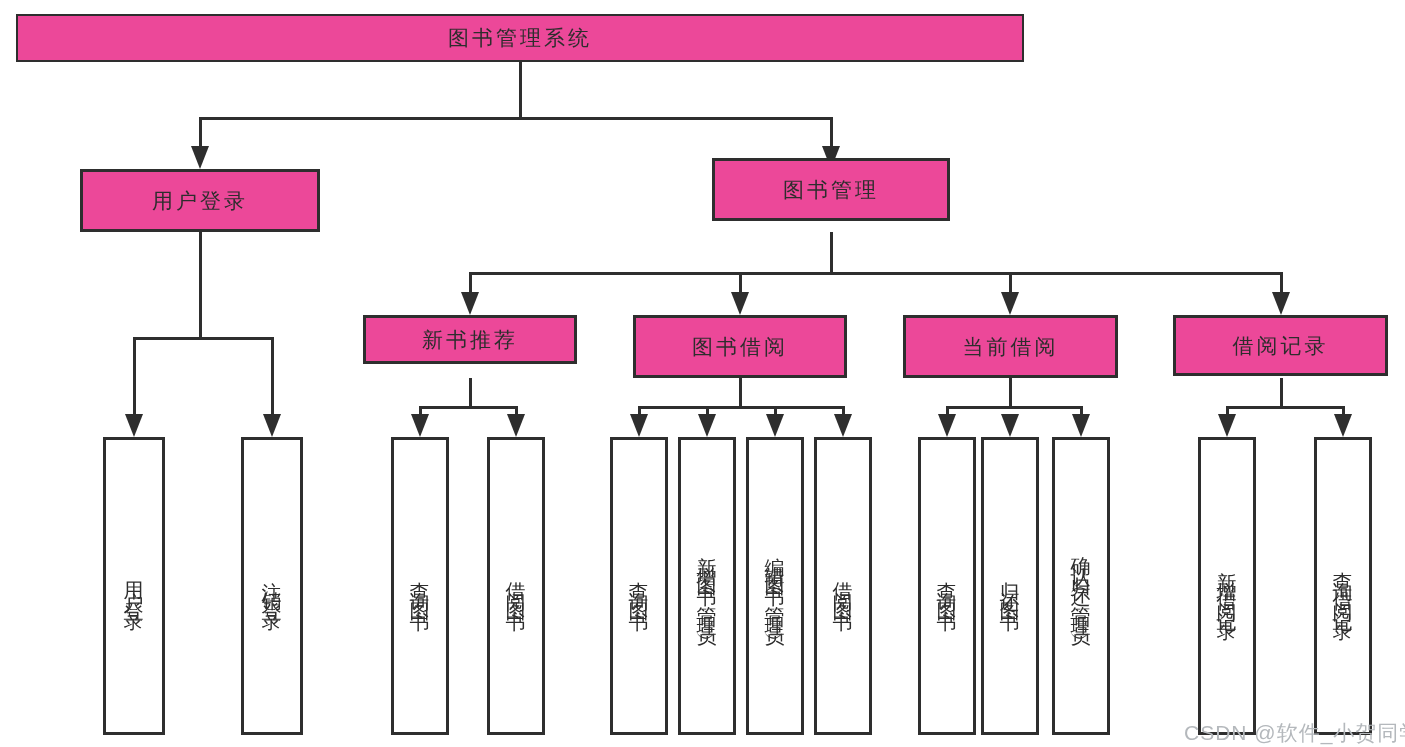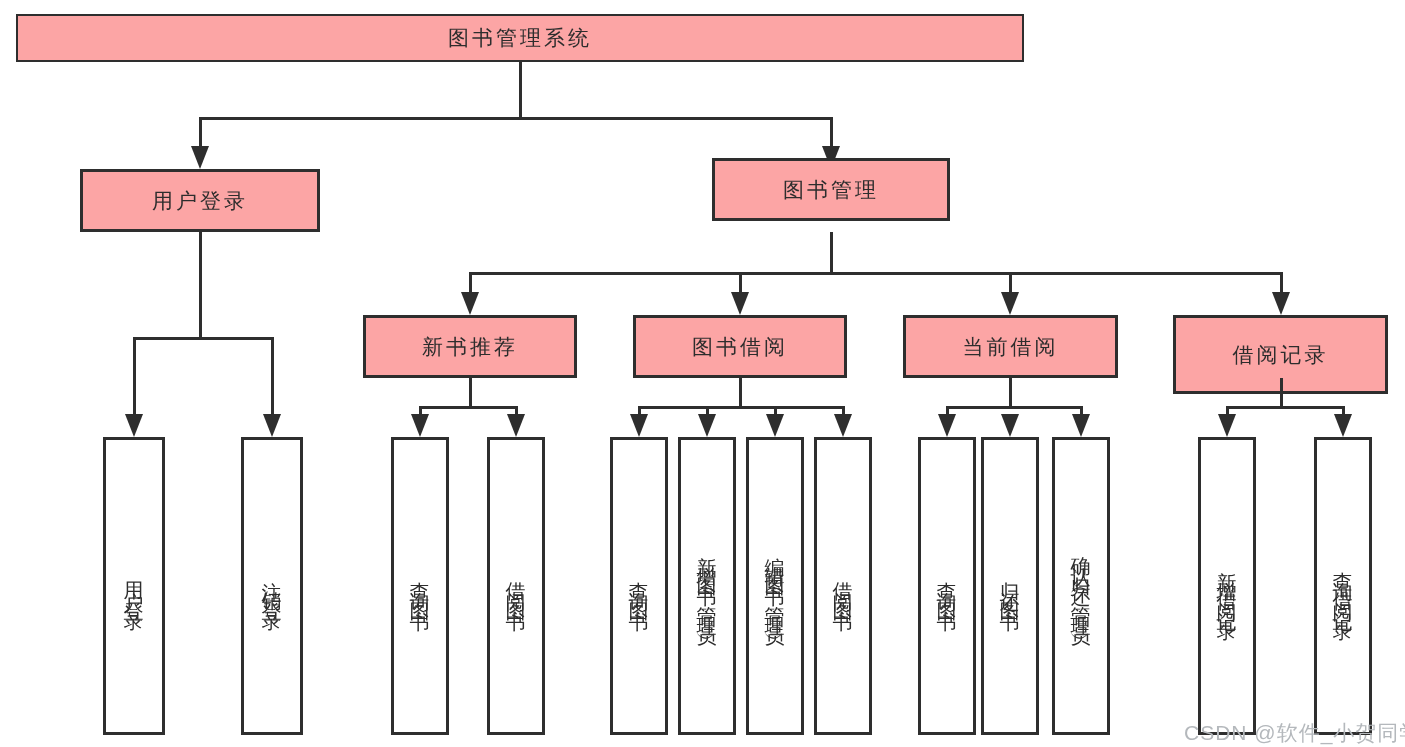--- a/index.html
+++ b/index.html
@@ -13,21 +13,21 @@
     position:relative;
     width:1405px;height:747px;
     background:var(--bg);
     overflow:hidden;
     font-family:"Liberation Sans", sans-serif;
     color:var(--ink);
   }
   .hbox{
     position:absolute;
     box-sizing:border-box;
-    background:#fca5a5;
+    background:#ec4899;
     border:3px solid var(--line);
     display:flex;align-items:center;justify-content:center;
     font-size:21px;letter-spacing:3px;
     white-space:nowrap;
   }
   .hbox.root{border-width:2px;}
   .vbox{
     position:absolute;
     box-sizing:border-box;
     background:#fff;
@@ -92,30 +92,30 @@
   <i class="hl" style="left:468.5px;top:272px;width:814px"></i>
   <i class="vl" style="left:468.5px;top:272px;height:23px"></i>
   <i class="vl" style="left:738.5px;top:272px;height:23px"></i>
   <i class="vl" style="left:1008.5px;top:272px;height:23px"></i>
   <i class="vl" style="left:1279.5px;top:272px;height:23px"></i>
   <i class="ar" style="left:461px;top:292px"></i>
   <i class="ar" style="left:731px;top:292px"></i>
   <i class="ar" style="left:1001px;top:292px"></i>
   <i class="ar" style="left:1272px;top:292px"></i>
 
-  <div class="hbox" style="left:363px;top:315px;width:214px;height:63px">
+  <div class="hbox" style="left:363px;top:315px;width:214px;height:49px">
     <span>新书推荐</span>
   </div>
   <div class="hbox" style="left:903px;top:315px;width:215px;height:63px">
     <span>当前借阅</span>
   </div>
   <div class="hbox" style="left:633px;top:315px;width:214px;height:63px">
     <span>图书借阅</span>
   </div>
-  <div class="hbox" style="left:1173px;top:315px;width:215px;height:79px">
+  <div class="hbox" style="left:1173px;top:315px;width:215px;height:61px">
     <span>借阅记录</span>
   </div>
 
   <i class="vl" style="left:468.5px;top:378px;height:31px"></i>
   <i class="hl" style="left:418.5px;top:406px;width:99px"></i>
   <i class="vl" style="left:418.5px;top:406px;height:11px"></i>
   <i class="vl" style="left:514.5px;top:406px;height:11px"></i>
   <i class="ar" style="left:411px;top:414px"></i>
   <i class="ar" style="left:507px;top:414px"></i>
 

